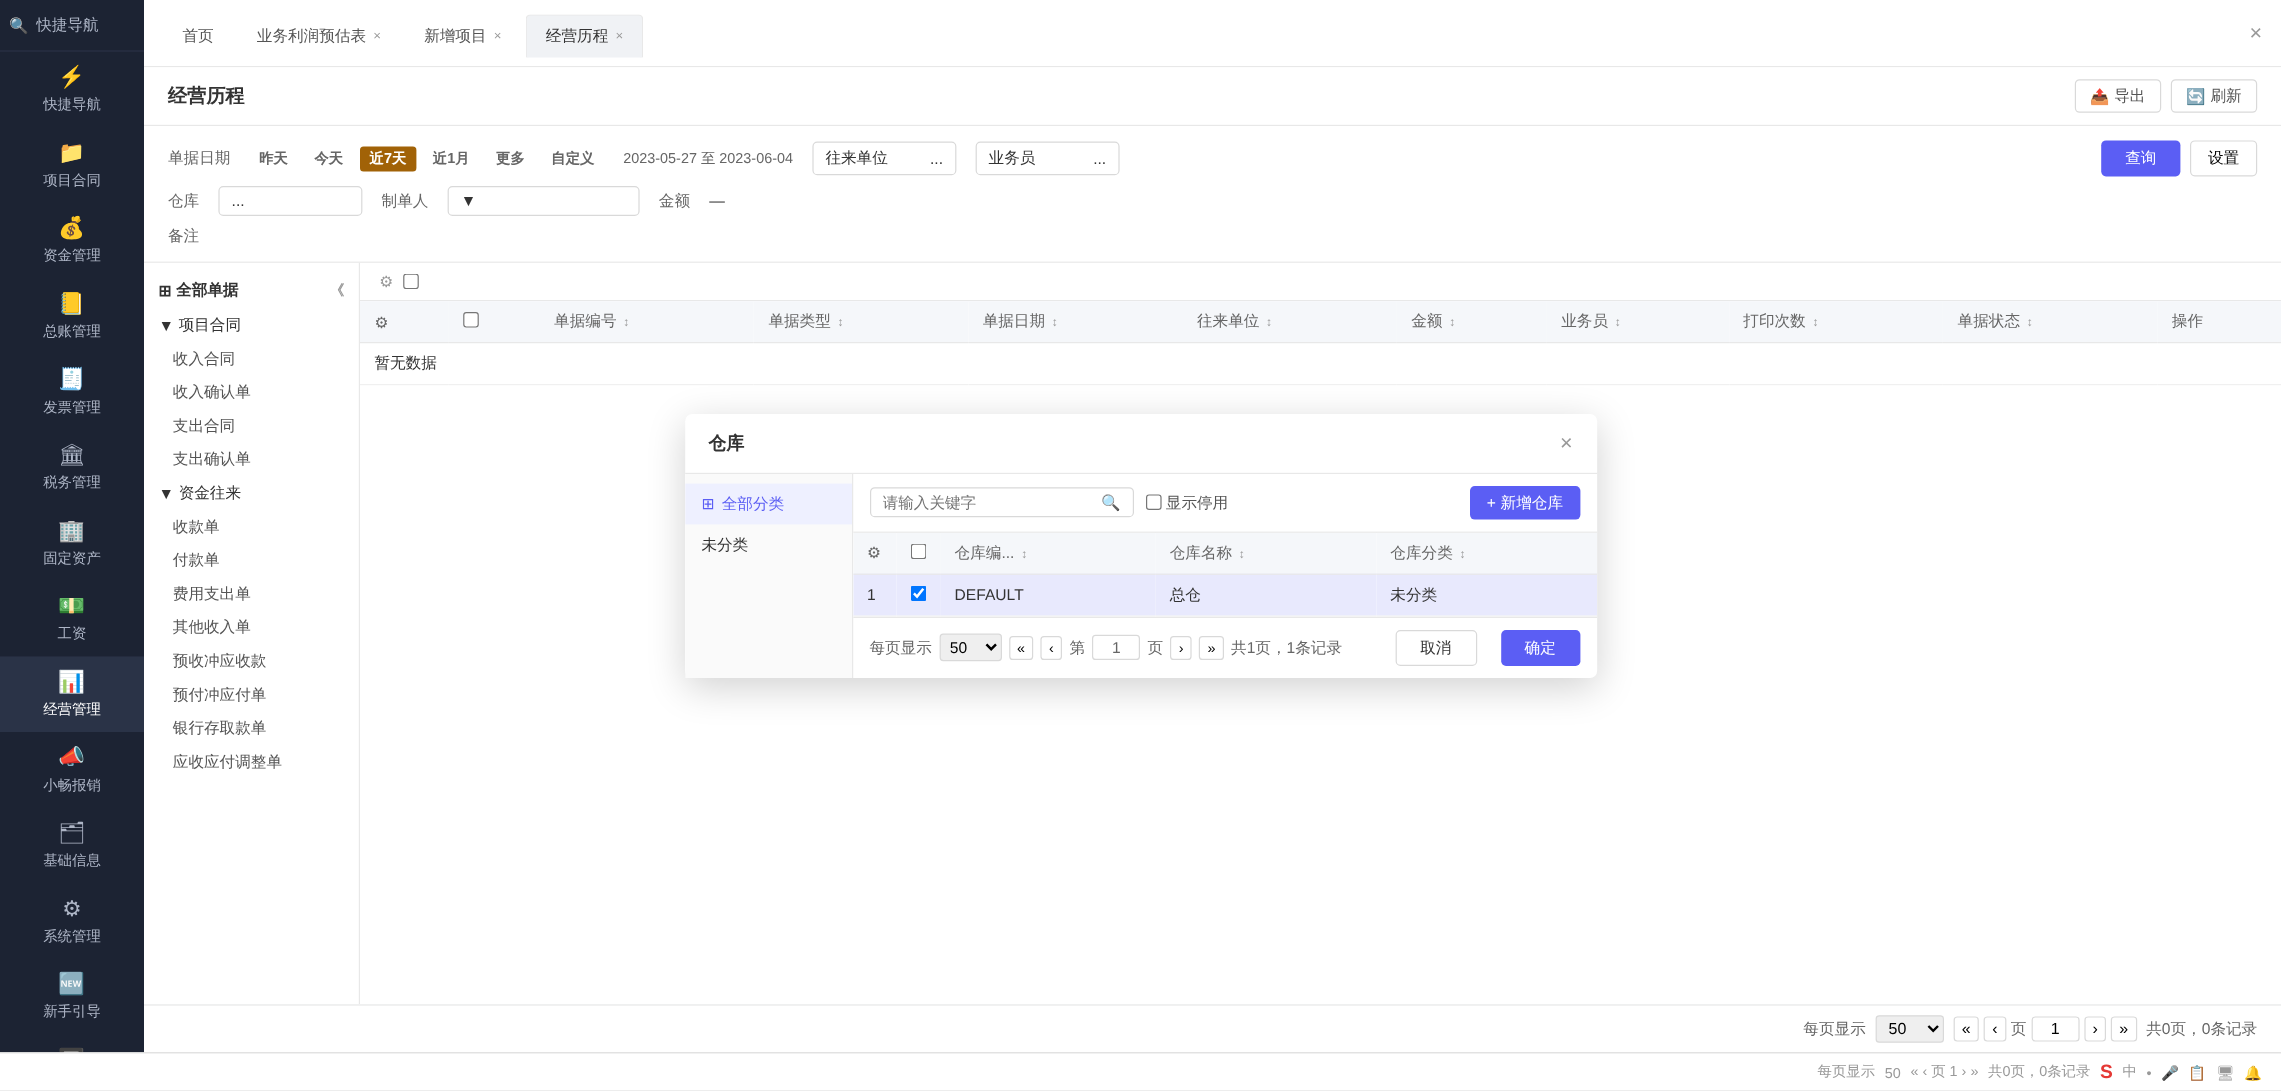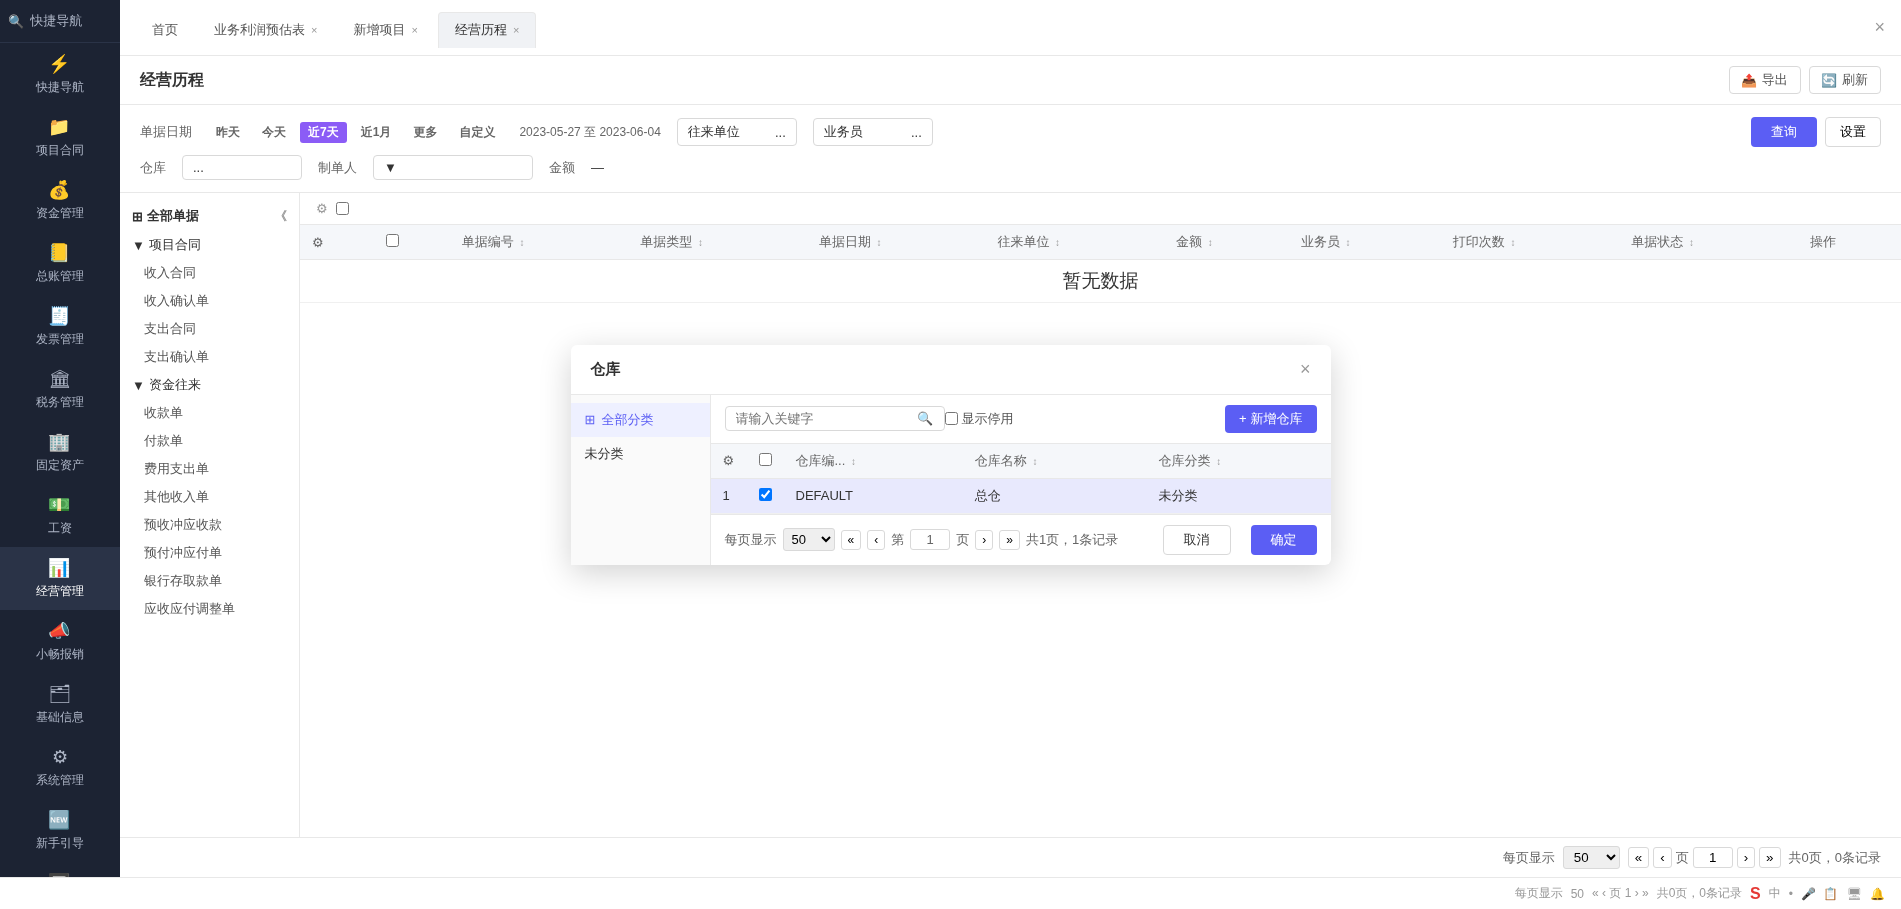--- a/index.html
+++ b/index.html
@@ -28,21 +28,21 @@
     .page-title { font-size: 16px; font-weight: 600; color: #333; }
     .page-actions { display: flex; gap: 8px; }
     .btn-export, .btn-refresh { padding: 4px 12px; border: 1px solid #d9d9d9; background: #fff; border-radius: 4px; cursor: pointer; font-size: 13px; color: #555; display: flex; align-items: center; gap: 4px; }
 
     
     .filter-bar { background: #fff; padding: 12px 20px; border-bottom: 1px solid #e8e8e8; }
     .filter-row { display: flex; align-items: center; gap: 16px; margin-bottom: 8px; }
     .filter-label { color: #666; font-size: 13px; white-space: nowrap; }
     .filter-dates { display: flex; align-items: center; gap: 6px; }
     .date-btn { padding: 2px 8px; border-radius: 3px; cursor: pointer; font-size: 12px; color: #666; font-weight: bold; }
-    .date-btn.active { background: #8b5cf6; color: #fff; border-radius: 3px; }
+    .date-btn.active { background: #a16207; color: #fff; border-radius: 3px; }
     .date-range { font-size: 12px; color: #666; }
     .filter-dropdown { border: 1px solid #d9d9d9; border-radius: 4px; padding: 4px 10px; min-width: 120px; display: flex; align-items: center; justify-content: space-between; cursor: pointer; color: #333; font-size: 13px; }
     .filter-row2 { display: flex; align-items: center; gap: 16px; }
 
     
     .content-area { flex: 1; display: flex; overflow: hidden; }
 
     
     .left-panel { width: 180px; background: #fff; border-right: 1px solid #e8e8e8; padding: 8px 0; overflow-y: auto; flex-shrink: 0; }
     .left-panel-header { display: flex; align-items: center; justify-content: space-between; padding: 6px 12px; font-size: 13px; font-weight: 600; color: #333; }
@@ -50,21 +50,21 @@
     .tree-item { padding: 5px 12px 5px 16px; cursor: pointer; font-size: 13px; color: #555; display: flex; align-items: center; gap: 4px; }
     .tree-group { padding: 5px 12px; font-size: 13px; color: #333; font-weight: 500; cursor: pointer; display: flex; align-items: center; gap: 4px; }
     .tree-child { padding-left: 24px; }
 
     
     .table-area { flex: 1; background: #fff; overflow: auto; }
     .table-toolbar { padding: 8px 16px; display: flex; align-items: center; gap: 8px; border-bottom: 1px solid #e8e8e8; }
     .table { width: 100%; border-collapse: collapse; font-size: 13px; }
     .table th { background: #f5f7fa; padding: 8px 12px; text-align: left; border-bottom: 1px solid #e8e8e8; color: #666; font-weight: normal; white-space: nowrap; }
     .table td { padding: 8px 12px; border-bottom: 1px solid #f0f0f0; color: #333; }
-    .empty-tip { text-align: center; color: #999; padding: 40px; font-size: 19px; }
+    .empty-tip { text-align: left; color: #999; padding: 40px; font-size: 13px; }
 
     
     .bottom-bar { background: #fff; padding: 8px 20px; display: flex; align-items: center; justify-content: flex-end; border-top: 1px solid #e8e8e8; gap: 8px; font-size: 13px; color: #666; }
     .page-size-select { border: 1px solid #d9d9d9; border-radius: 3px; padding: 2px 6px; }
     .page-nav { display: flex; align-items: center; gap: 4px; }
     .page-nav button { border: 1px solid #d9d9d9; background: #fff; padding: 2px 6px; cursor: pointer; border-radius: 3px; }
     .page-input { width: 40px; border: 1px solid #d9d9d9; border-radius: 3px; padding: 2px 4px; text-align: center; }
 
     
     .overlay { position: fixed; top: 0; left: 0; right: 0; bottom: 0; background: rgba(0,0,0,0.45); z-index: 100; display: flex; align-items: center; justify-content: center; }
@@ -72,21 +72,21 @@
     
     .modal { background: #fff; border-radius: 6px; width: 760px; box-shadow: 0 8px 32px rgba(0,0,0,0.18); display: flex; flex-direction: column; max-height: 520px; }
     .modal-header { padding: 14px 20px; display: flex; align-items: center; justify-content: space-between; border-bottom: 1px solid #e8e8e8; }
     .modal-title { font-size: 15px; font-weight: 600; color: #333; }
     .modal-close { cursor: pointer; color: #999; font-size: 18px; }
     .modal-body { display: flex; flex: 1; overflow: hidden; }
     .modal-left { width: 140px; border-right: 1px solid #e8e8e8; padding: 8px 0; background: #fafafa; }
     .modal-left-item { padding: 8px 14px; cursor: pointer; font-size: 13px; color: #333; display: flex; align-items: center; gap: 6px; }
     .modal-left-item.active { color: #5b5ef4; background: #eef0ff; }
     .modal-right { flex: 1; display: flex; flex-direction: column; overflow: hidden; }
-    .modal-toolbar { padding: 10px 14px; display: flex; align-items: center; border-bottom: 1px solid #e8e8e8; }
+    .modal-toolbar { padding: 10px 14px; display: flex; align-items: center; gap: 10px; border-bottom: 1px solid #e8e8e8; }
     .modal-search { border: 1px solid #d9d9d9; border-radius: 4px; padding: 4px 10px; display: flex; align-items: center; gap: 6px; flex: 1; max-width: 220px; }
     .modal-search input { border: none; outline: none; font-size: 13px; flex: 1; background: transparent; }
     .modal-checkbox { display: flex; align-items: center; gap: 4px; font-size: 13px; color: #555; cursor: pointer; }
     .modal-add-btn { background: #5b5ef4; color: #fff; border: none; border-radius: 4px; padding: 5px 14px; cursor: pointer; font-size: 13px; margin-left: auto; display: flex; align-items: center; gap: 4px; }
     .modal-table { flex: 1; overflow-y: auto; }
     .modal-table table { width: 100%; border-collapse: collapse; font-size: 13px; }
     .modal-table th { background: #f5f7fa; padding: 8px 12px; text-align: left; border-bottom: 1px solid #e8e8e8; color: #666; font-weight: normal; white-space: nowrap; }
     .modal-table td { padding: 8px 12px; border-bottom: 1px solid #f0f0f0; color: #333; }
     .modal-table tr.selected td { background: #e8e9fd; }
     .modal-footer { padding: 10px 14px; display: flex; align-items: center; justify-content: space-between; border-top: 1px solid #e8e8e8; }
@@ -242,20 +242,23 @@
             <span class="filter-label">仓库</span>
             <div class="filter-dropdown">
               <span>...</span>
             </div>
             <span class="filter-label">制单人</span>
             <div class="filter-dropdown" style="min-width:160px;">
               <span>▼</span>
             </div>
             <span class="filter-label">金额</span>
             <span style="color:#333;">—</span>
+          </div>
+          <div style="margin-top:8px;display:flex;align-items:center;gap:6px;">
+            <span class="filter-label">备注</span>
           </div>
         </div>
 
         <div class="content-area">
 
           <div class="left-panel">
             <div class="left-panel-header">
               <span style="display:flex;align-items:center;gap:4px;">
                 <span>⊞</span>
                 <span>全部单据</span>

